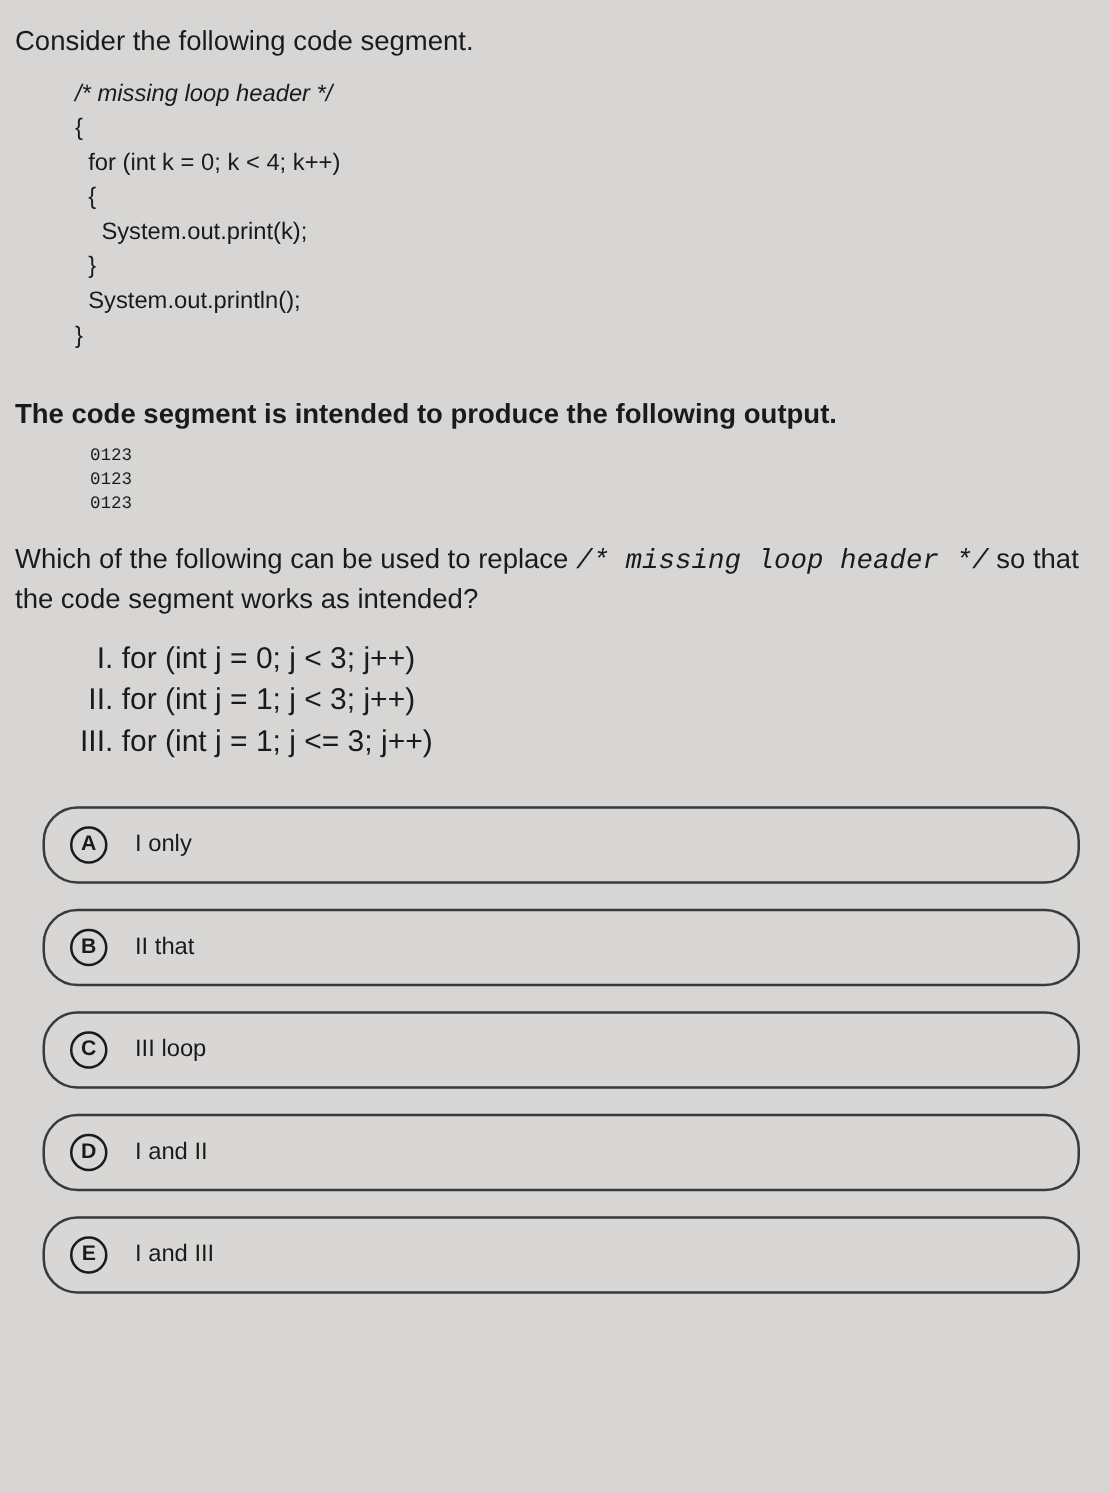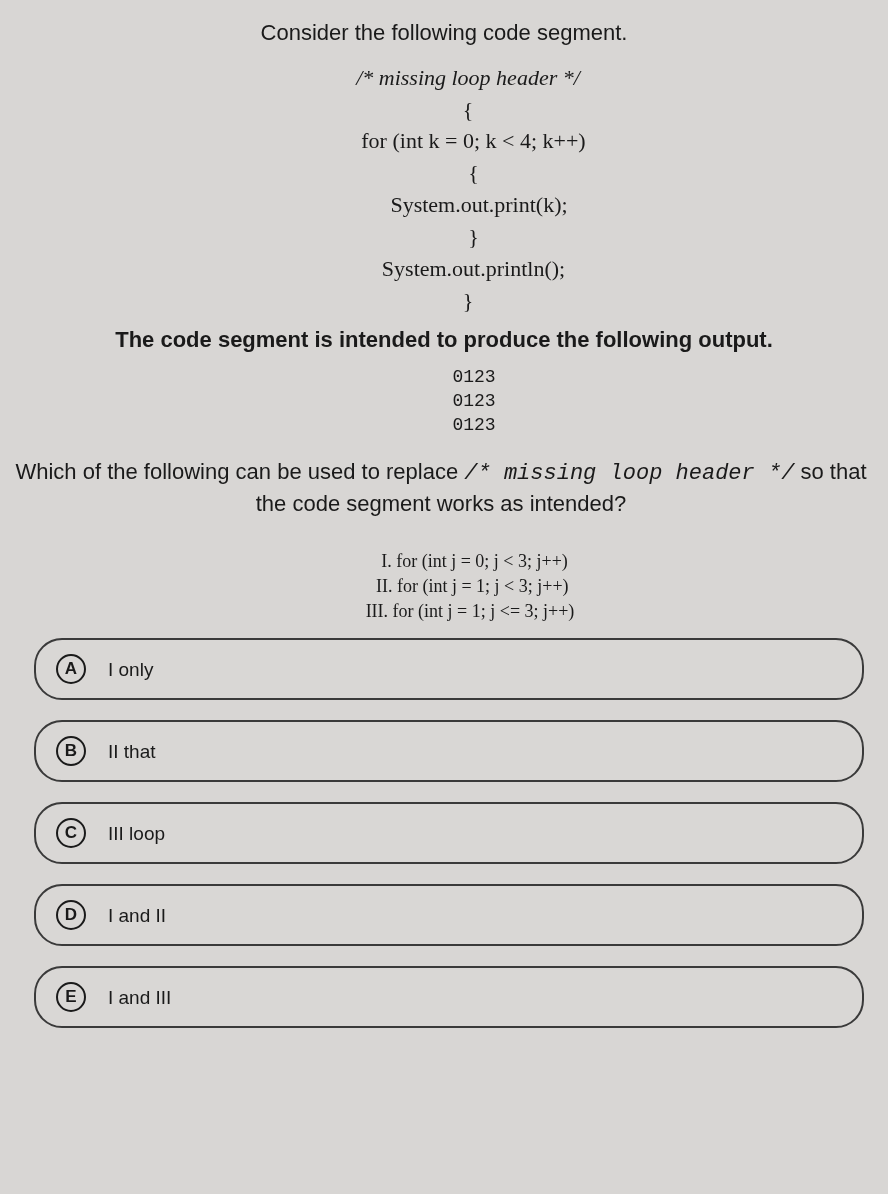--- a/index.html
+++ b/index.html
@@ -1,51 +1,51 @@
 <!DOCTYPE html>
 <html><head>
 <meta charset="utf-8">
 <style>
-  * { box-sizing: border-box; margin: 0; padding: 0; text-align: center; }
+  * { box-sizing: border-box; margin: 0; padding: 0; }
   body {
     width: 888px;
     height: 1194px;
     font-family: Arial, Helvetica, sans-serif;
     background: #d8d6d4;
     color: #1a1a1a;
     padding: 18px 12px;
     font-size: 22px;
     line-height: 1.35;
     position: relative;
     overflow: hidden;
   }
   .prompt { margin-bottom: 14px; }
   .code-block {
-    font-family: Liberation Serif, serif;
+    font-family: Liberation Sans, sans-serif;
     white-space: pre;
-    margin: 6px 0 8px 48px;
-    font-size: 22px;
+    margin: 6px 0 34px 48px;
+    font-size: 19px;
     line-height: 1.45;
   }
   .comment { font-style: italic; }
   .intended { margin: 6px 0 10px 0; font-weight: bold; }
   .output {
     font-family: "Courier New", monospace;
     white-space: pre;
     margin: 8px 0 20px 60px;
-    font-size: 18px;
+    font-size: 14px;
     line-height: 1.35;
   }
-  .question { margin: 0 6px 30px 0; }
+  .question { margin: 0 6px 16px 0; }
   .inline-comment { font-family: "Courier New", monospace; font-style: italic; }
   .roman-list {
-    font-family: Liberation Serif, serif;
+    font-family: Liberation Sans, sans-serif;
     white-space: pre;
-    margin: 8px 0 14px 52px;
-    font-size: 18px;
+    margin: 8px 0 34px 52px;
+    font-size: 24px;
     line-height: 1.4;
   }
   .options { display: flex; flex-direction: column; gap: 20px; padding: 0 12px 0 22px; }
   .option {
     border: 2px solid #3a3a3a;
     border-radius: 28px;
     padding: 14px 20px;
     display: flex;
     align-items: center;
     gap: 22px;

